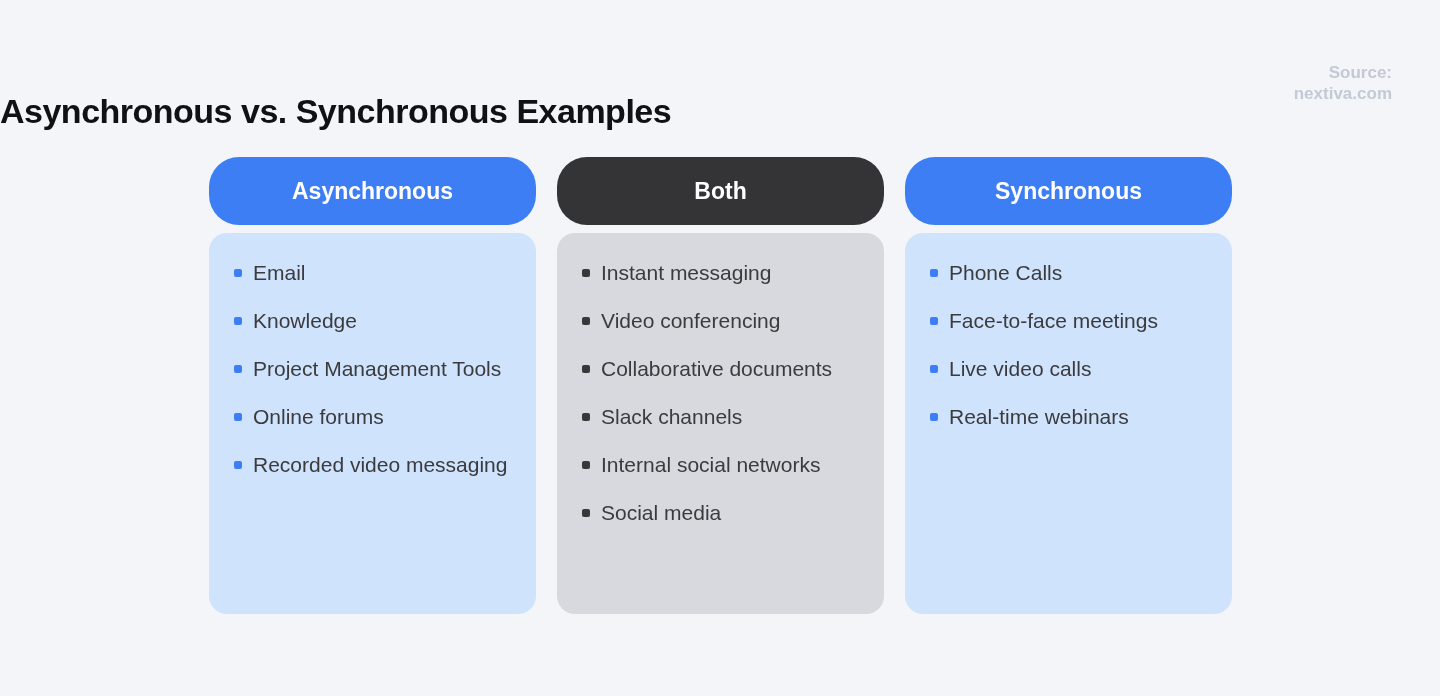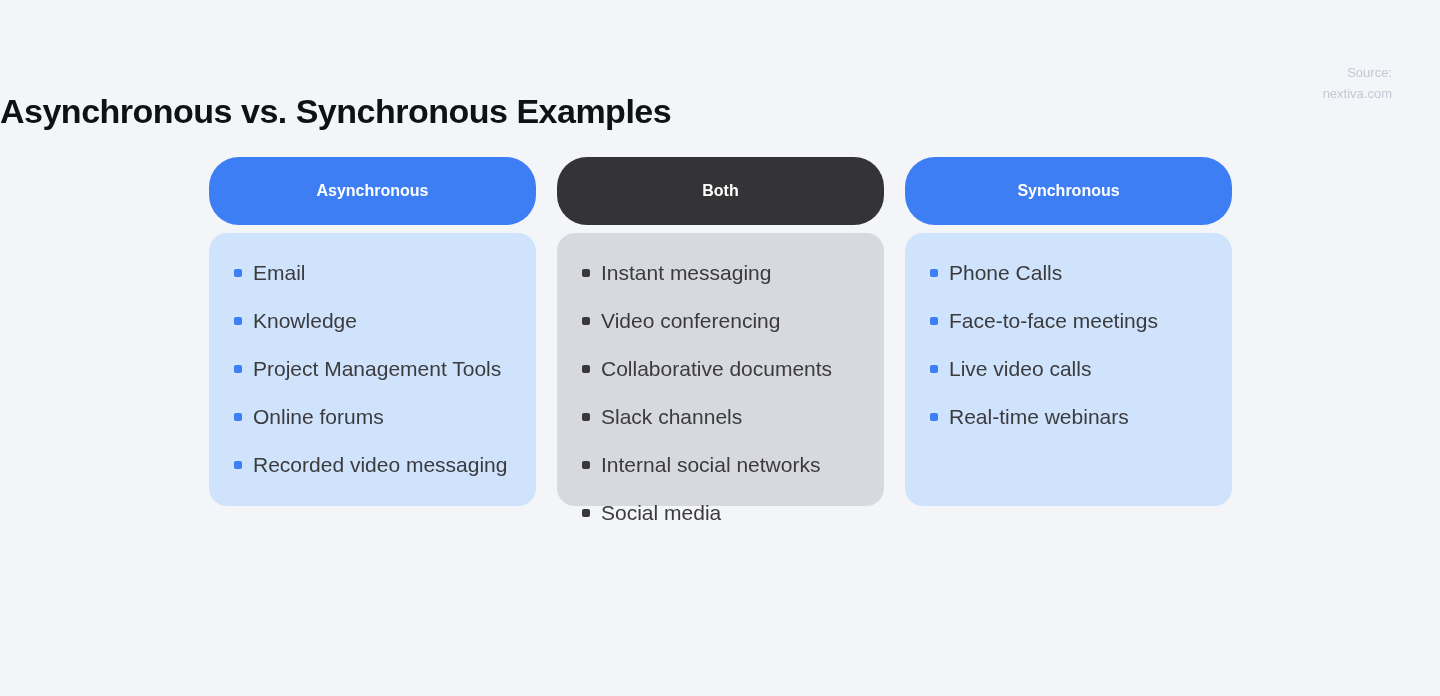--- a/index.html
+++ b/index.html
@@ -18,52 +18,53 @@
     font-size: 34px;
     font-weight: 700;
     letter-spacing: -0.5px;
     color: var(--title-text, #101112);
   }
   .source {
     position: absolute;
     top: 62px;
     right: 48px;
     text-align: right;
-    font-size: 13px;
+    font-size: 17px;
     line-height: 21px;
     color: var(--source-text, #C3C9D5);
+    font-weight: bold;
   }
 
   
   .columns {
     position: absolute;
     left: 209px;
     top: 157px;
     width: 1023px;
     display: flex;
     gap: 21px;
   }
   .column { width: 327px; display: flex; flex-direction: column; }
 
   .pill {
     height: 68px;
     border-radius: 30px;
     display: flex;
     align-items: center;
     justify-content: center;
     color: #FFFFFF;
-    font-size: 16px;
+    font-size: 23px;
     font-weight: 700;
   }
   .pill.theme-blue { background: var(--blue-header, #3D7EF5); }
   .pill.theme-dark { background: var(--dark-header, #343437); align-items: center; }
 
   .card {
     margin-top: 8px;
-    height: 273px;
+    height: 381px;
     border-radius: 18px;
     padding: 26px 5px 0 25px;
   }
   .card.theme-blue { background: var(--light-blue-card, #CFE3FC); }
   .card.theme-gray { background: var(--gray-card, #D7D9DE); }
 
   ul.items { list-style: none; }
   ul.items li {
     display: flex;
     align-items: flex-start;

